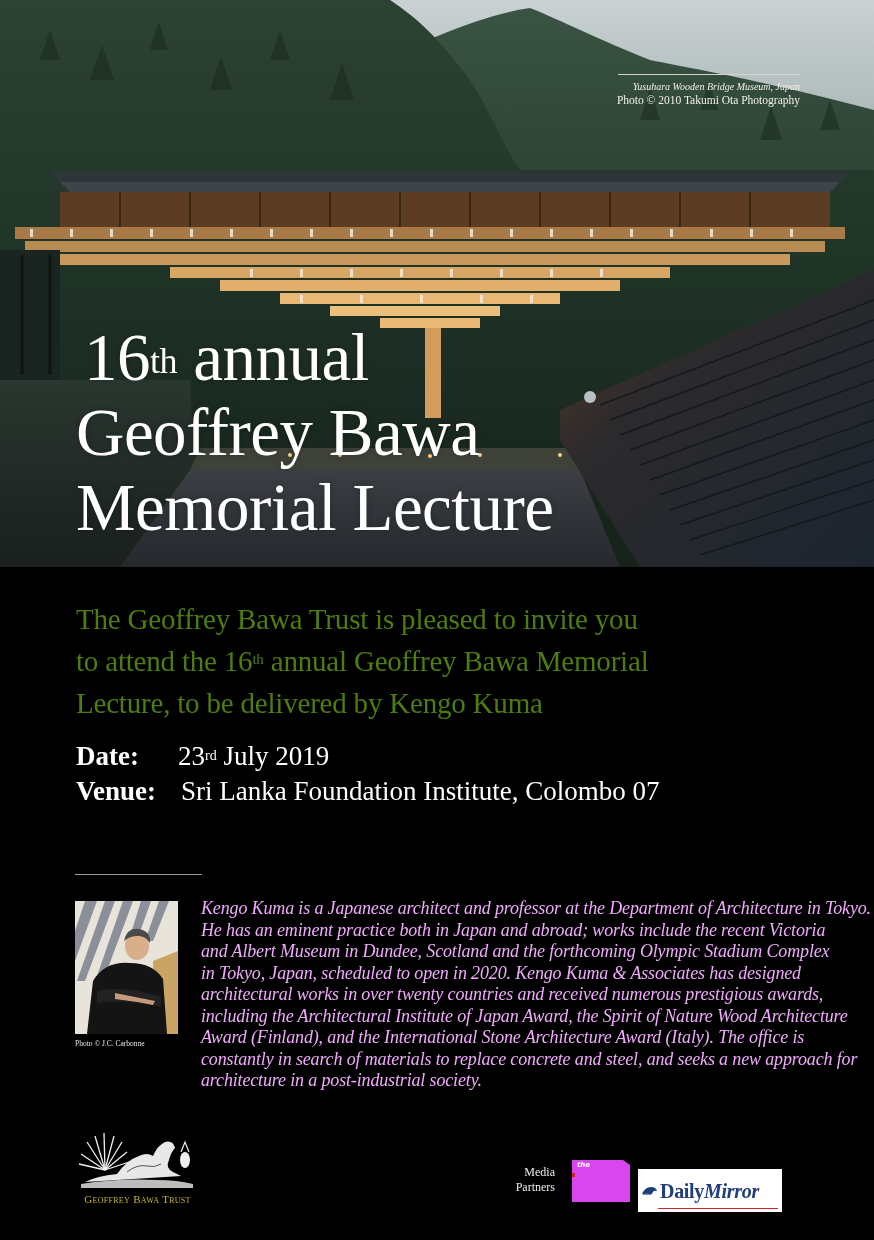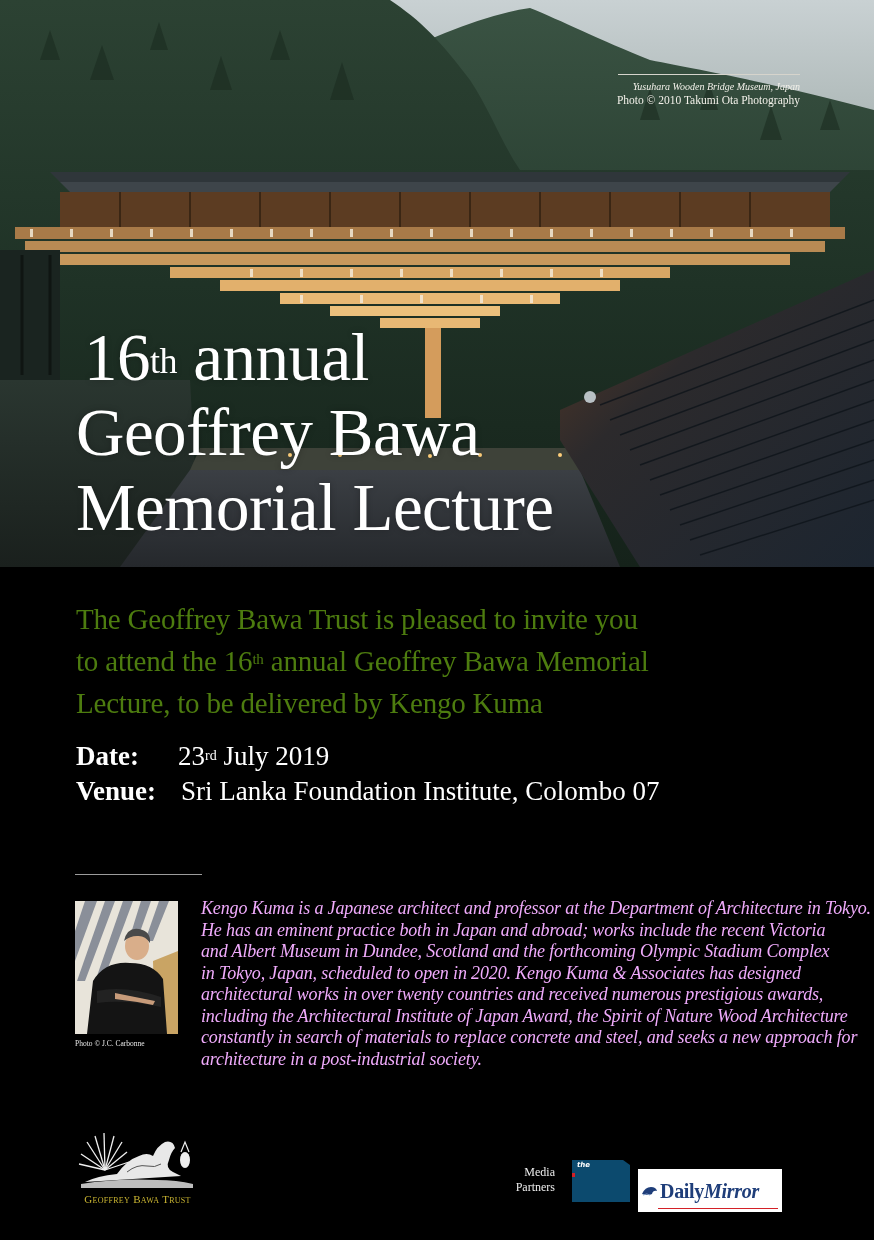--- a/index.html
+++ b/index.html
@@ -72,21 +72,21 @@
       position: absolute; left: 0; top: 63px; width: 125px; text-align: center;
       color: #c9b431; font-size: 11px; letter-spacing: 0.3px; font-variant: small-caps; white-space: nowrap;
     }
 
     .media-label {
       position: absolute; left: 505px; top: 1165px; width: 50px; text-align: right;
       font-size: 12px; line-height: 15px; color: #eee;
     }
     .sunday-times {
       position: absolute; left: 572px; top: 1160px; width: 58px; height: 42px;
-      background: #0c4a6e; clip-path: polygon(0 0, 88% 0, 100% 12%, 100% 100%, 0 100%);
+      background: #d946ef; clip-path: polygon(0 0, 88% 0, 100% 12%, 100% 100%, 0 100%);
       font-family: "DejaVu Sans", "Liberation Sans", sans-serif; font-weight: bold; color: #fff;
       padding: 2px 14px 0 5px;
     }
     .sunday-times .the { font-size: 7px; line-height: 7px; display: block; font-style: italic; }
     .sunday-times .s1 { font-size: 10.5px; line-height: 11px; display: block; letter-spacing: -0.5px; margin-top: 40px; }
     .sunday-times .s2 { font-size: 14px; line-height: 15px; display: block; letter-spacing: -0.5px; }
     .sunday-times .tab { position: absolute; left: 0; top: 13px; width: 3px; height: 4px; background: #d32027; }
 
     .daily-mirror {
       position: absolute; left: 638px; top: 1169px; width: 144px; height: 43px;
@@ -302,20 +302,21 @@
 </div>
 <div class="portrait-credit">Photo © J.C. Carbonne</div>
 
 <div class="bio">
   <span class="l">Kengo Kuma is a Japanese architect and professor at the Department of Architecture in Tokyo.</span>
   <span class="l">He has an eminent practice both in Japan and abroad; works include the recent Victoria</span>
   <span class="l">and Albert Museum in Dundee, Scotland and the forthcoming Olympic Stadium Complex</span>
   <span class="l">in Tokyo, Japan, scheduled to open in 2020. Kengo Kuma &amp; Associates has designed</span>
   <span class="l">architectural works in over twenty countries and received numerous prestigious awards,</span>
   <span class="l">including the Architectural Institute of Japan Award, the Spirit of Nature Wood Architecture</span>
+  <span class="l">Award (Finland), and the International Stone Architecture Award (Italy). The office is</span>
   <span class="l">constantly in search of materials to replace concrete and steel, and seeks a new approach for</span>
   <span class="l">architecture in a post-industrial society.</span>
 </div>
 
 <div class="trust-logo">
   <svg viewBox="0 0 120 62">
 
     <g stroke="#f0f0f0" stroke-width="1.3" fill="none">
       <line x1="28" y1="40" x2="10" y2="12"></line>
         <line x1="28" y1="40" x2="18" y2="6"></line>

